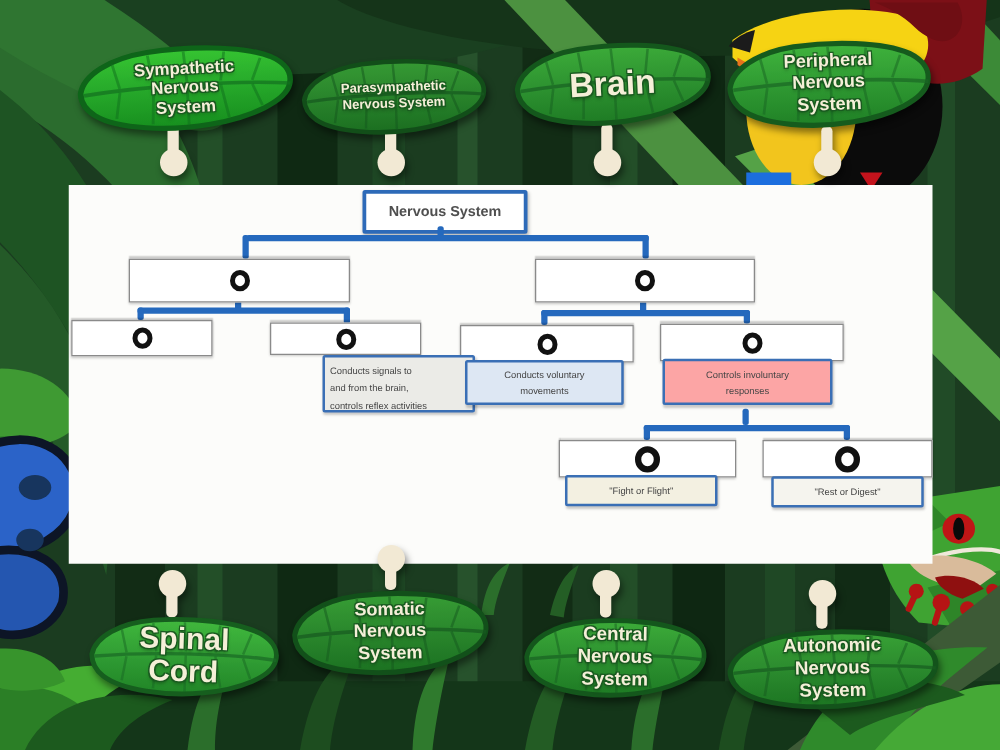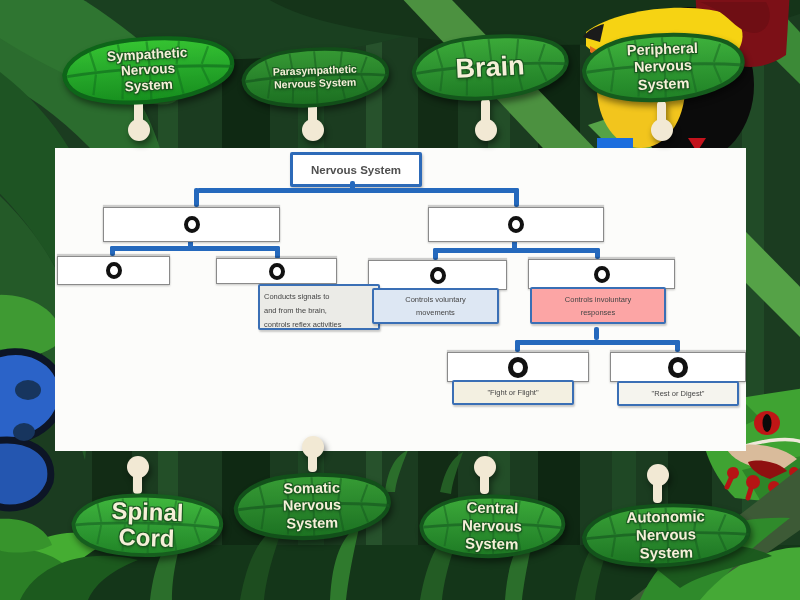--- a/index.html
+++ b/index.html
@@ -256,21 +256,21 @@
       <div class="ring big"></div>
     </div>
     <div class="drop-box box-F">
       <div class="ring big"></div>
     </div>
 
     <div class="caption left cap-B">Conducts signals to
 and from the brain,
 controls reflex activities</div>
     <div class="caption mid cap-C">
-      <span>Controls voluntary
+      <span>Conducts voluntary
 movements</span>
     </div>
     <div class="caption mid cap-D">
       <span>Controls involuntary
 responses</span>
     </div>
     <div class="caption mid cap-E">
       <span>"Fight or Flight"</span>
     </div>
     <div class="caption mid cap-F">

